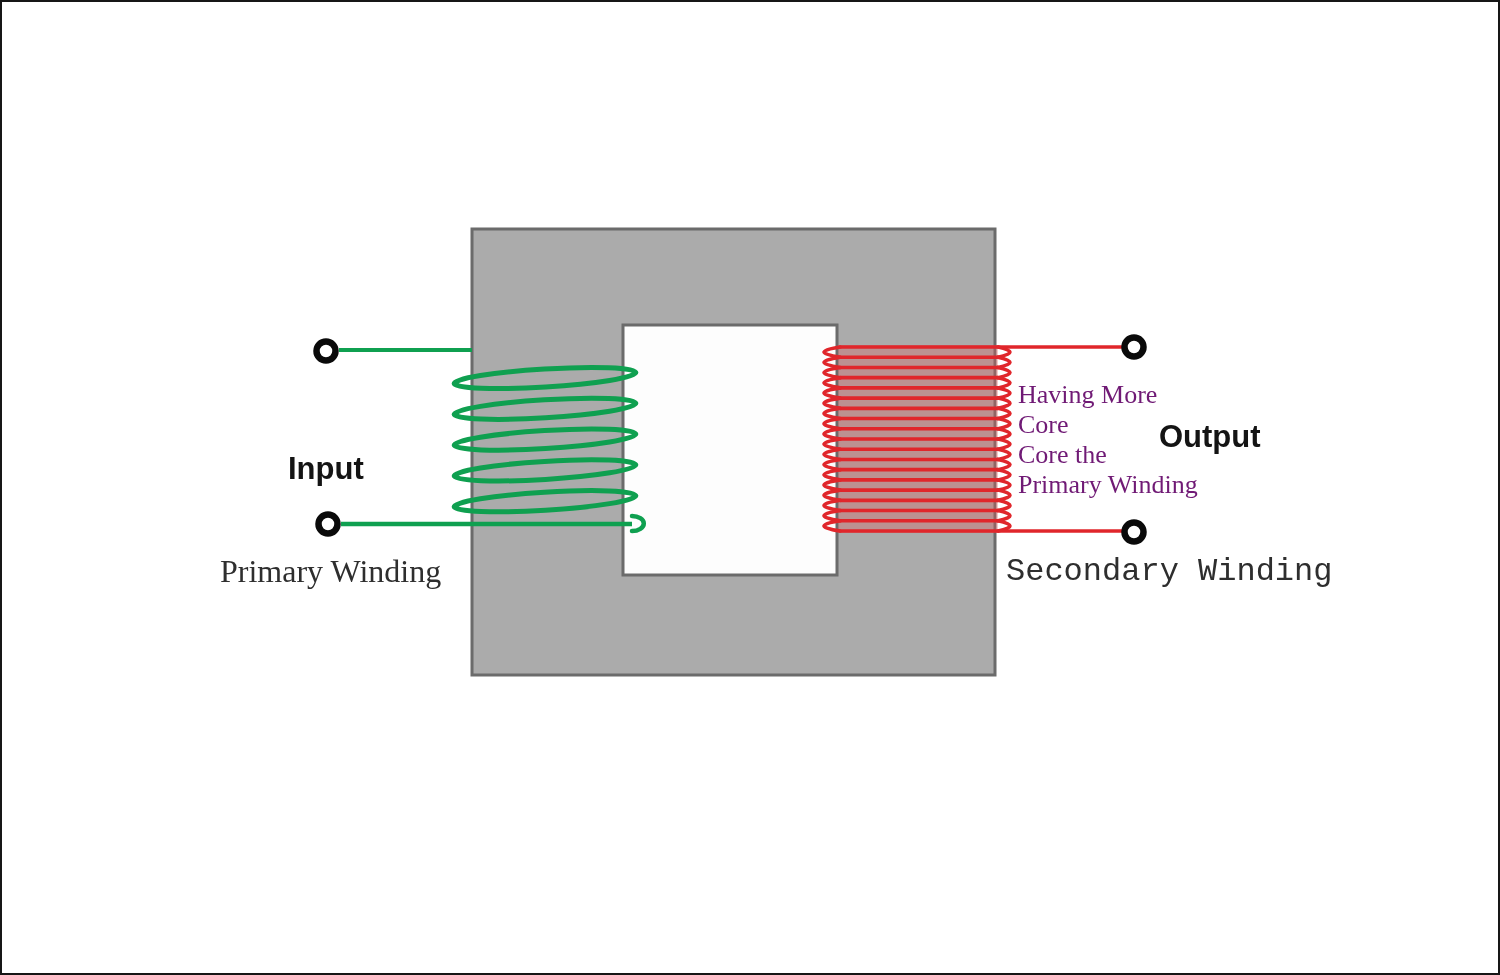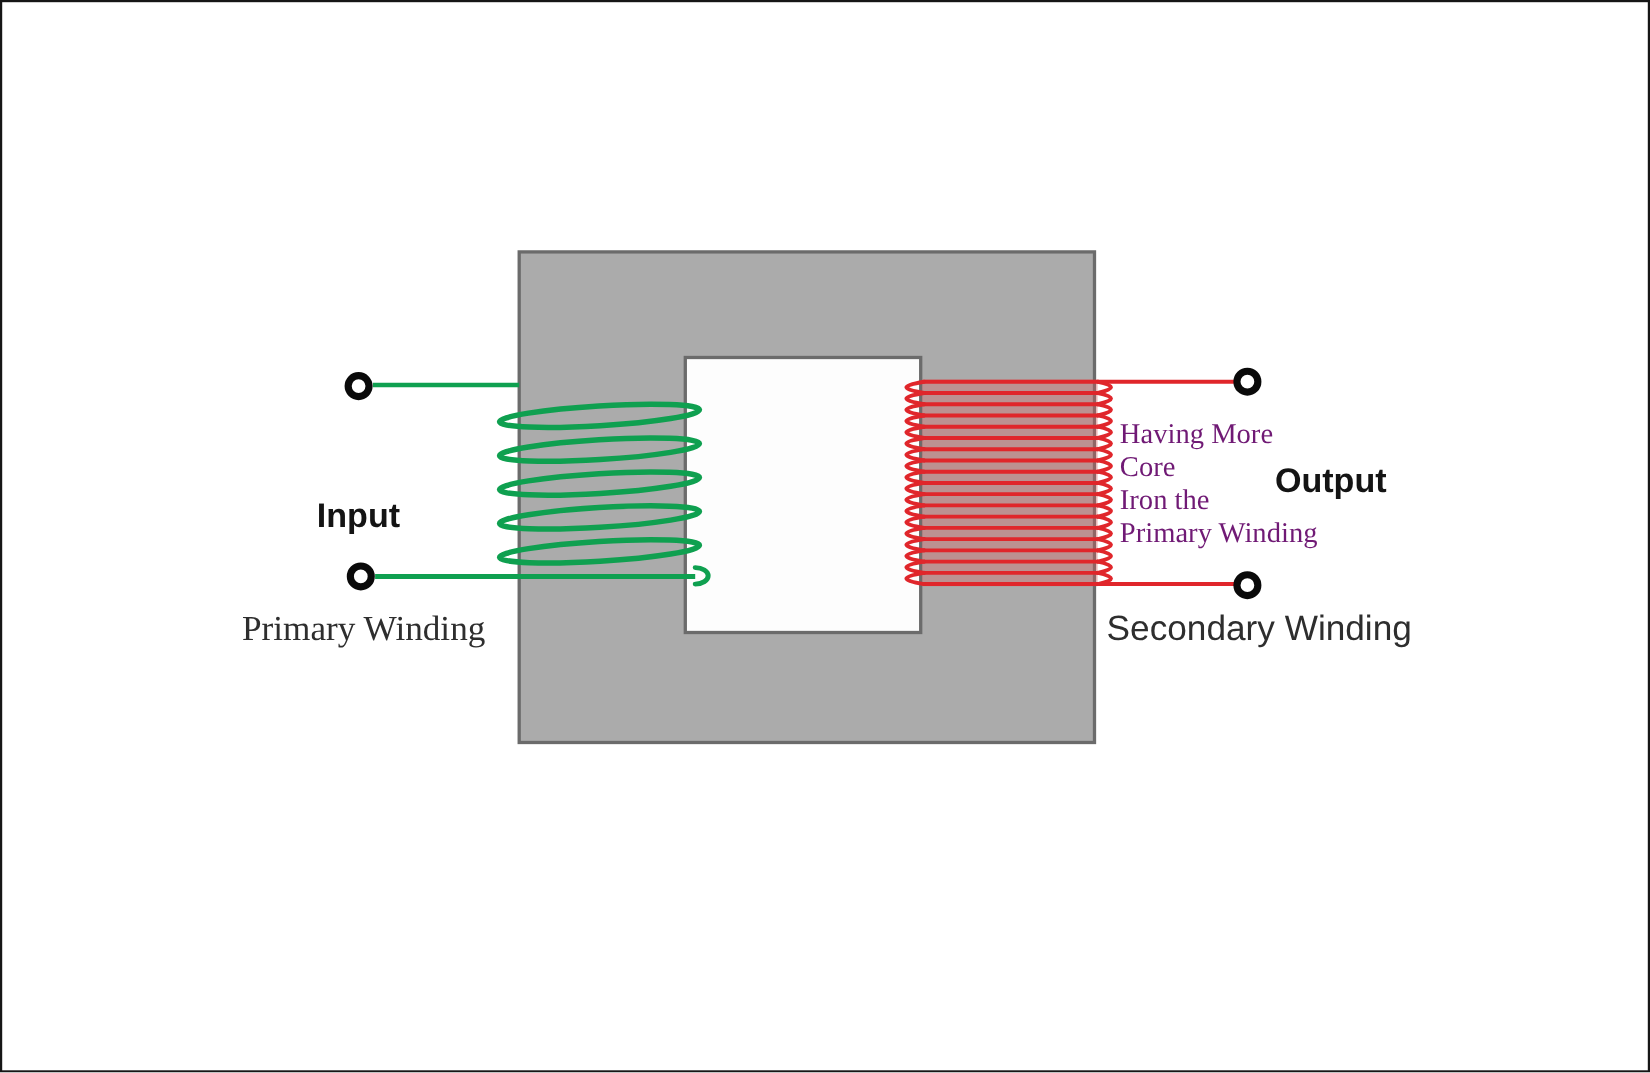--- a/index.html
+++ b/index.html
@@ -49,21 +49,21 @@
     color: #141414;
   }
   .lbl-primary {
     left: 218px; top: 551px;
     font-family: "Liberation Serif", "DejaVu Serif", serif;
     font-size: 32px;
     color: #2e2e2e;
   }
   .lbl-secondary {
     left: 1004px; top: 551px;
-    font-family: Liberation Sans, sans-serif;
+    font-family: Liberation Mono, monospace;
     font-size: 32px;
     color: #2e2e2e;
   }
   .note {
     left: 1016px; top: 378px;
     font-family: "Liberation Serif", "DejaVu Serif", serif;
     font-size: 26px;
     line-height: 30px;
     color: #701a75;
   }
@@ -165,17 +165,17 @@
   </svg>
 
   <div class="lbl lbl-input">Input</div>
   <div class="lbl lbl-output">Output</div>
   <div class="lbl lbl-primary">Primary Winding</div>
   <div class="lbl lbl-secondary">Secondary Winding</div>
 
   <div class="lbl note">
     <div>Having More</div>
     <div>Core</div>
-    <div>Iron the</div>
+    <div>Core the</div>
     <div>Primary Winding</div>
   </div>
 
 </div>
 
 </body></html>

